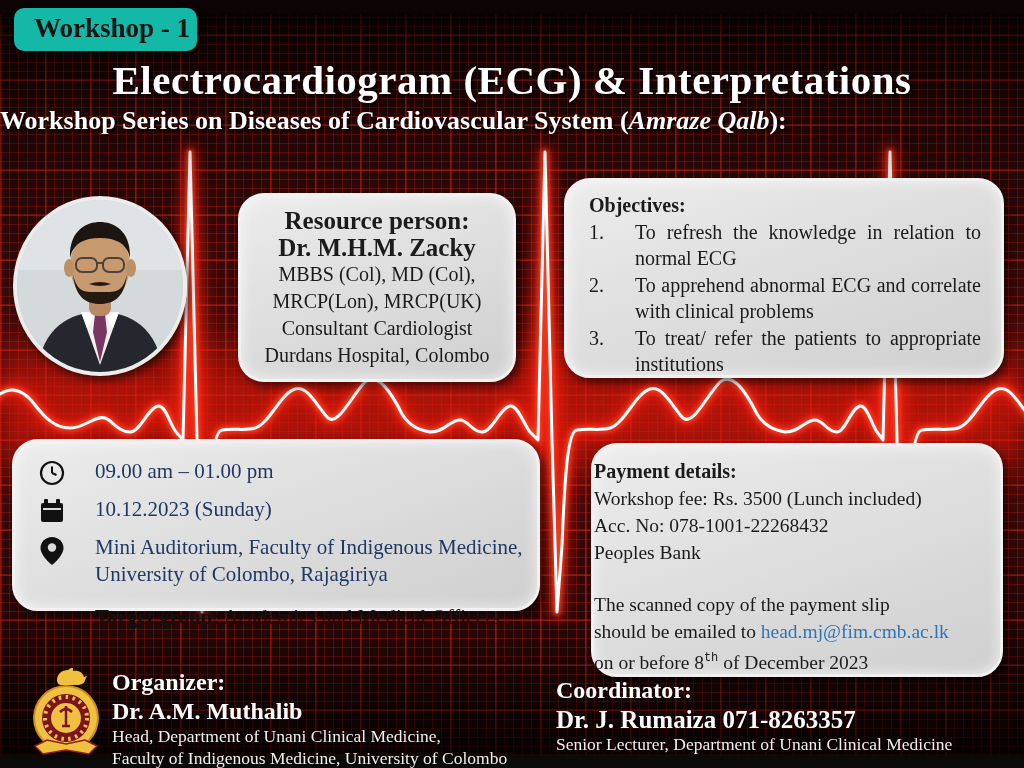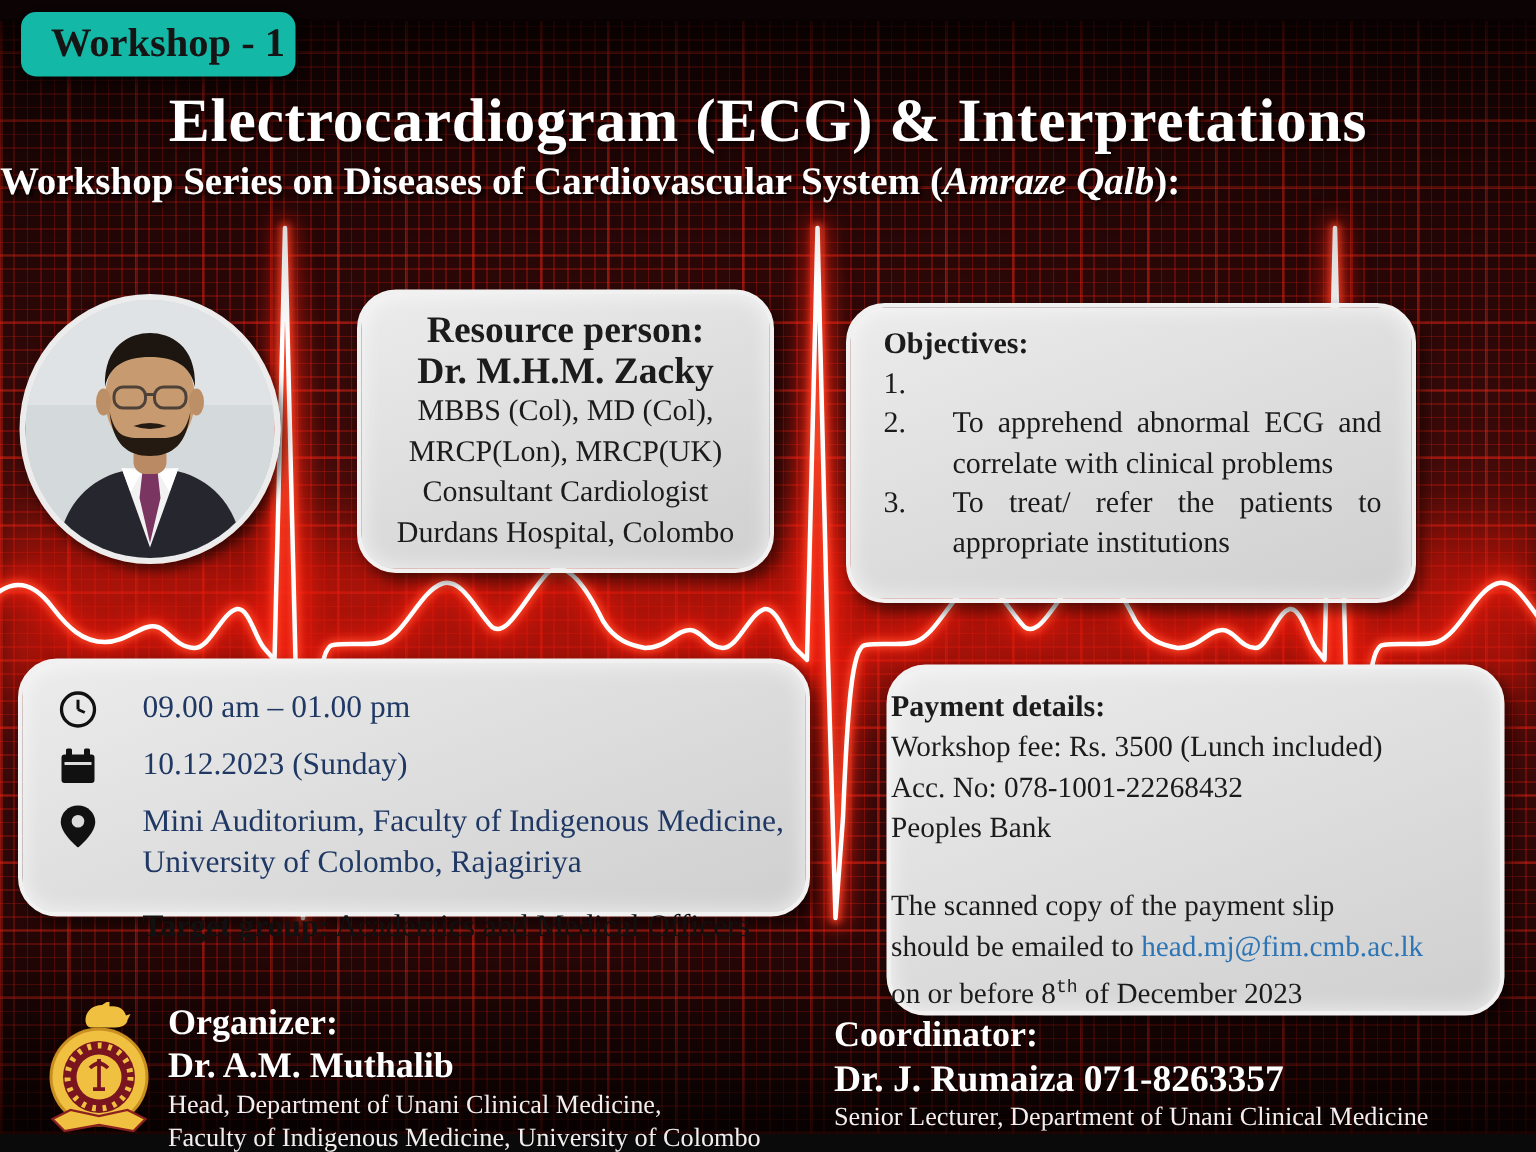--- a/index.html
+++ b/index.html
@@ -43,22 +43,22 @@
     font-weight:bold;font-size:41px;letter-spacing:.5px;text-shadow:2px 2px 4px rgba(0,0,0,.8);}
   .subtitle{position:absolute;left:0;right:0;top:106px;text-align:left;color:#fff;
     font-weight:bold;font-size:26px;text-shadow:2px 2px 3px rgba(0,0,0,.8);}
   
   .card{position:absolute;background:linear-gradient(160deg,#ececec 0%,#dcdcdc 55%,#cfcfcf 100%);
     border:3px solid #f1f1f1;border-radius:26px;color:#1b1b1b;
     box-shadow:4px 5px 9px rgba(0,0,0,.55), inset 0 0 14px rgba(255,255,255,.7);}
   .resource-card{left:238px;top:193px;width:272px;height:172px;text-align:center;
     font-size:20px;line-height:27px;padding-top:11px;}
   .resource-card .b{font-weight:bold;font-size:25px;}
-  .objectives-card{left:564px;top:178px;width:380px;height:200px;padding:11px 20px 0 22px;
-    box-sizing:border-box;font-size:20px;line-height:26.5px;margin-top:24px;}
+  .objectives-card{left:564px;top:178px;width:440px;height:200px;padding:11px 20px 0 22px;
+    box-sizing:border-box;font-size:20px;line-height:26.5px;}
   .objectives-card .head{font-weight:bold;}
   .obj-item{display:flex;}
   .obj-num{width:46px;flex:0 0 46px;}
   .obj-text{flex:1;text-align:justify;}
   .event-card{left:12px;top:439px;width:528px;height:172px;box-sizing:border-box;
     padding:16px 14px 0 24px;font-size:21px;line-height:27px;}
   .event-row{display:flex;align-items:flex-start;margin-bottom:3px;}
   .event-icon{width:30px;flex:0 0 30px;margin-top:2px;margin-right:26px;}
   .event-text{color:#1f3864;}
   .target-row{margin-top:16px;margin-left:56px;color:#111;}
@@ -149,20 +149,21 @@
   <div>MBBS (Col), MD (Col),</div>
   <div>MRCP(Lon), MRCP(UK)</div>
   <div>Consultant Cardiologist</div>
   <div>Durdans Hospital, Colombo</div>
 </div>
 
 <div class="card objectives-card">
   <div class="head">Objectives:</div>
   <div class="obj-item">
     <span class="obj-num">1.</span>
+    <span class="obj-text">To refresh the knowledge in relation to normal ECG</span>
   </div>
   <div class="obj-item">
     <span class="obj-num">2.</span>
     <span class="obj-text">To apprehend abnormal ECG and correlate with clinical problems</span>
   </div>
   <div class="obj-item">
     <span class="obj-num">3.</span>
     <span class="obj-text">To treat/ refer the patients to appropriate institutions</span>
   </div>
 </div>

